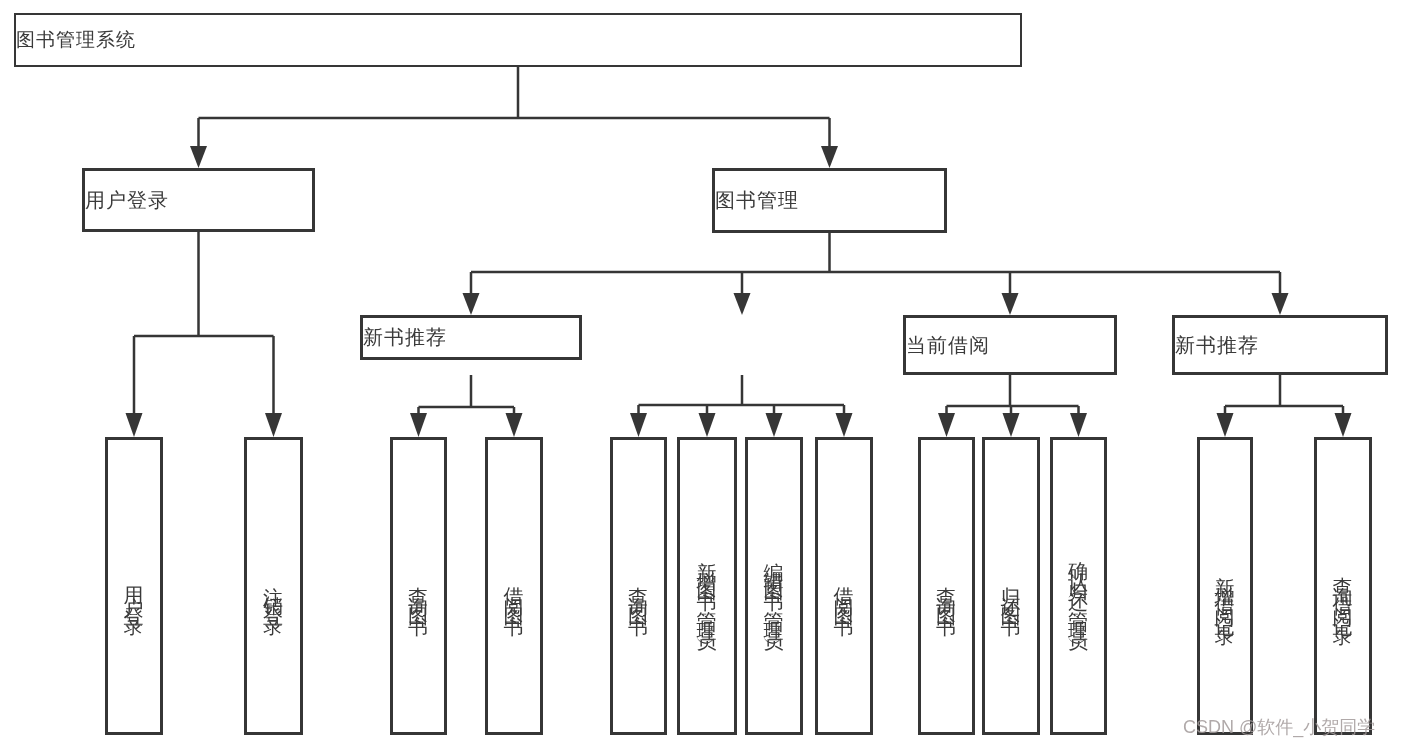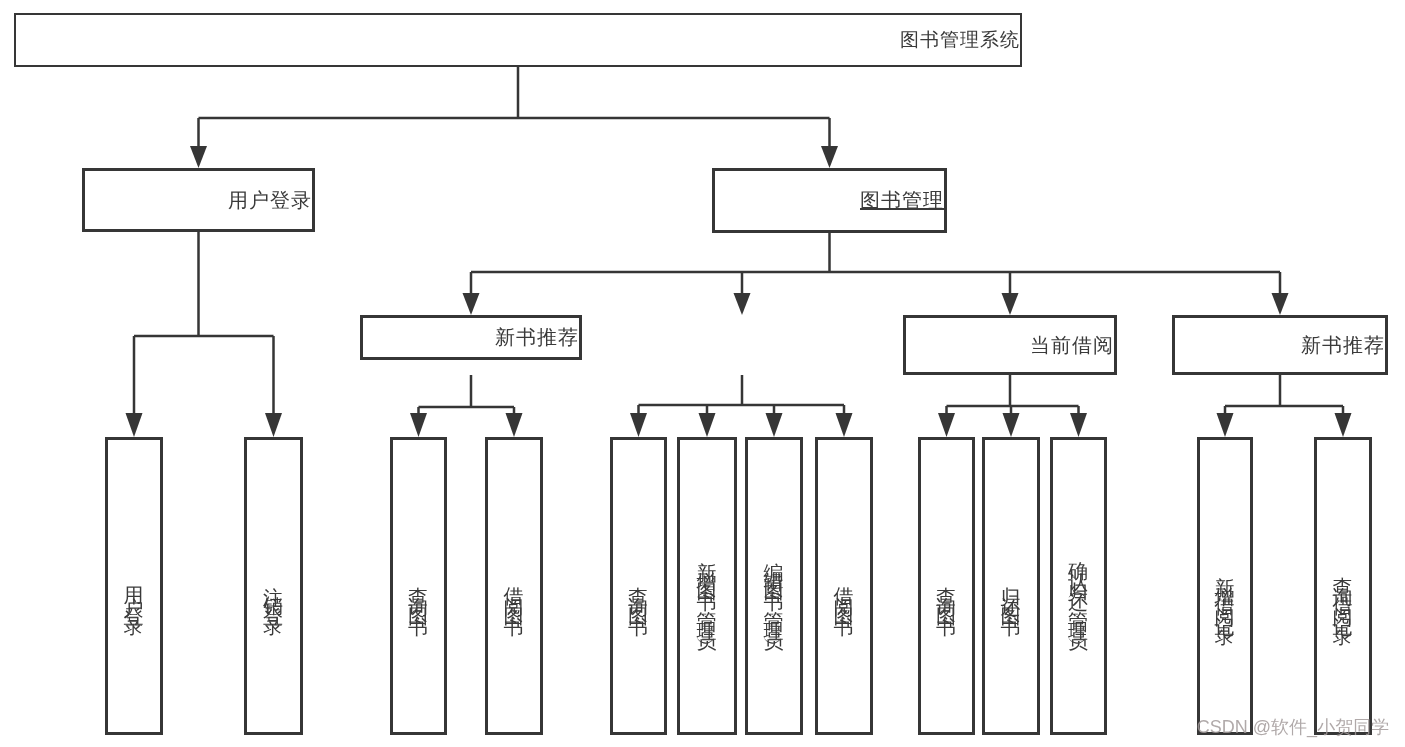--- a/index.html
+++ b/index.html
@@ -18,21 +18,21 @@
   }
   .wires{
     position:absolute;left:0;top:0;width:1405px;height:747px;
     color:var(--line);
   }
   .node{
     position:absolute;
     box-sizing:border-box;
     background:var(--box-bg);
     border:3px solid var(--line);
-    display:flex;align-items:center;justify-content:flex-end;
+    display:flex;align-items:center;justify-content:flex-start;
     color:var(--text);
     font-size:20px;
     letter-spacing:1px;
     z-index:2;
   }
   .node.root{border-width:2px;font-size:19px;}
   .leaf{
     position:absolute;
     box-sizing:border-box;
     background:var(--box-bg);
@@ -47,21 +47,21 @@
     font-size:20px;
     letter-spacing:10px;
     line-height:1;
     white-space:nowrap;
     padding-top:10px; 
   }
   .watermark{
     position:absolute;
     left:1183px;top:715px;
     width:220px;
-    text-align:center;
+    text-align:left;
     font-size:18px;
     color:var(--watermark);
     opacity:.85;
     z-index:3;
     white-space:nowrap;
   }
 </style>
 </head>
 <body>
 
@@ -110,21 +110,21 @@
     </g>
   </svg>
 
   <div class="node root" style="left:14px;top:13px;width:1008px;height:54px;">
     <span>图书管理系统</span>
   </div>
 
   <div class="node" style="left:82px;top:168px;width:233px;height:64px;">
     <span>用户登录</span>
   </div>
-  <div class="node" style="left:712px;top:168px;width:235px;height:65px;text-decoration:underline;">
+  <div class="node" style="left:712px;top:168px;width:235px;height:65px;">
     <span>图书管理</span>
   </div>
 
   <div class="node" style="left:360px;top:315px;width:222px;height:45px;">
     <span>新书推荐</span>
   </div>
   <div class="node" style="left:903px;top:315px;width:214px;height:60px;">
     <span>当前借阅</span>
   </div>
   <div class="node" style="left:1172px;top:315px;width:216px;height:60px;">

